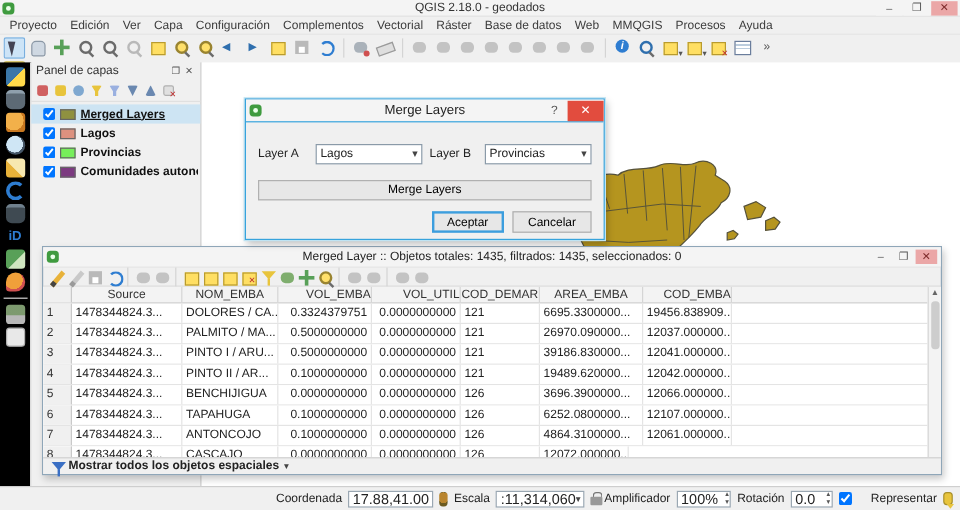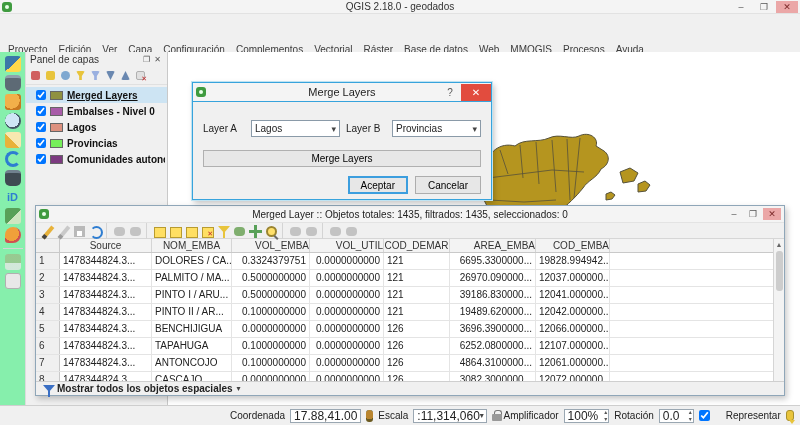--- a/index.html
+++ b/index.html
@@ -9,21 +9,21 @@
   
   .titlebar { height:14px; background:#f4f4f4; border-bottom:1px solid #e2e2e2; display:flex; align-items:center; padding:0 2px; position:relative; }
   .qgis-ico { width:10px; height:10px; border-radius:3px; background:#3f9b3f; position:relative; flex:none; }
   .qgis-ico::after { content:""; position:absolute; left:3px; top:3px; width:4px; height:4px; background:#eaffea; border-radius:50%; }
   .title-text { position:absolute; left:0; right:0; text-align:center; font-size:10px; color:#333; }
   .win-controls { margin-left:auto; display:flex; gap:1px; z-index:2; }
   .win-btn { width:22px; height:12px; display:flex; align-items:center; justify-content:center; font-size:9px; color:#555; background:#f4f4f4; }
   .win-btn.close { background:#eba7a7; color:#7d2b2b; }
 
   
-  .menubar { height:14px; display:flex; align-items:center; gap:11px; padding:0 8px; background:#f0f0f0; color:#3c3c3c; font-size:10px;margin-top:28px; }
+  .menubar { height:14px; display:flex; align-items:center; gap:11px; padding:0 8px; background:#f0f0f0; color:#3c3c3c; font-size:10px; }
   .menubar span { cursor:default; }
 
   
   .tb { display:flex; align-items:center; gap:2px; padding:1px 3px; background:#f0f0f0; }
   .tb1 { height:22px; border-top:1px solid #e5e5e5; }
   .tb2 { height:20px; }
   .sep { width:1px; height:16px; background:#d4d4d4; margin:0 3px; flex:none; }
   .ic { width:18px; height:18px; position:relative; border-radius:2px; flex:none; }
   .ic.active { background:#cde4f7; box-shadow:0 0 0 1px #79aede inset; }
   
@@ -58,21 +58,21 @@
   .funnel.blue::before { border-top-color:#3a6fc4; } .funnel.blue::after { background:#3a6fc4; }
   .ruler::before { content:""; position:absolute; left:2px; top:6px; width:13px; height:6px; background:#dedede; border:1px solid #9a9a9a; transform:rotate(-20deg); }
   .arrowl::before { content:"◀"; position:absolute; left:2px; top:3px; font-size:9px; color:#2f6fae; }
   .arrowr::before { content:"▶"; position:absolute; left:4px; top:3px; font-size:9px; color:#2f6fae; }
   .chevrons { font-size:10px; color:#555; line-height:18px; text-align:center; }
   .mmqgis { background:#f3df7a; border:1px solid #cdb84e; }
   .mmqgis::before { content:""; position:absolute; left:3px; top:6px; width:11px; height:5px; background:#3e8f3e; border-radius:0 4px 0 4px; transform:rotate(-20deg); }
 
   
   .main { position:absolute; top:52px; bottom:20px; left:0; right:0; display:flex; }
-  .side-toolbar { width:26px; background:#86efac; border-right:1px solid #dcdcdc; display:flex; flex-direction:column; align-items:center; gap:3px; padding-top:4px; }
+  .side-toolbar { width:26px; background:#000000; border-right:1px solid #dcdcdc; display:flex; flex-direction:column; align-items:center; gap:3px; padding-top:4px; }
   .sic { width:16px; height:16px; border-radius:3px; flex:none; }
   .sic.python { background:linear-gradient(135deg,#3b77a8 50%,#ffd94a 50%); }
   .sic.db { background:#5d6a75; border-radius:4px 4px 5px 5px; border-top:3px solid #8fa0ad; }
   .sic.orange { background:radial-gradient(circle at 40% 40%, #f2b04a 60%, #c87820 61%); }
   .sic.magglobe { background:radial-gradient(circle at 45% 45%, #cfe6f5 55%, #456 56%); border-radius:50%; }
   .sic.wand { background:linear-gradient(45deg,#e8b23a 45%, #f7e8b0 46%); }
   .sic.bluearrow { border:3px solid #2e7dd1; border-right-color:transparent; border-radius:50%; }
   .sic.db2 { background:#3f4a52; border-radius:4px 4px 5px 5px; border-top:3px solid #70818e; }
   .sic.id { color:#2e7dd1; font-weight:bold; font-size:11px; text-align:center; line-height:16px; }
   .sic.brush { background:linear-gradient(135deg,#58a058 55%, #cfe6c0 56%); }
@@ -103,21 +103,21 @@
   .layer-item input { width:10px; height:10px; flex:none; }
   .swatch { width:13px; height:9px; border:1px solid #666; flex:none; }
   .layer-name { font-size:10px; font-weight:bold; color:#111; white-space:nowrap; overflow:hidden; }
   .layer-item.sel { background:#cde4f3; }
   .layer-item.sel .layer-name { text-decoration:underline; }
 
   
   .canvas { flex:1; background:#fff; position:relative; overflow:hidden; }
 
   
-  .dialog { position:absolute; left:192px; top:82px; width:300px; height:118px; background:#f0f0f0; border:1px solid #37a3dc; box-shadow:0 0 0 1px #bfe3f2, 2px 3px 6px rgba(0,0,0,.25); z-index:30; }
+  .dialog { position:absolute; left:204px; top:82px; width:300px; height:118px; background:#f0f0f0; border:1px solid #37a3dc; box-shadow:0 0 0 1px #bfe3f2, 2px 3px 6px rgba(0,0,0,.25); z-index:30; }
   .dlg-title { height:19px; background:#f4f4f4; border-bottom:1px solid #37a3dc; display:flex; align-items:center; padding:0 0 0 3px; position:relative; }
   .dlg-title .t { position:absolute; left:0; right:0; text-align:center; font-size:11px; color:#222; }
   .dlg-controls { margin-left:auto; display:flex; z-index:2; }
   .dlg-help { width:22px; height:17px; text-align:center; line-height:17px; color:#555; font-size:10px; }
   .dlg-close { width:30px; height:17px; background:#e24c3e; color:#fff; text-align:center; line-height:17px; font-size:10px; }
   .dlg-body { padding:10px 10px 0 10px; }
   .dlg-row { display:flex; align-items:center; gap:6px; margin-top:8px; }
   .dlg-label { font-size:10px; color:#222; width:42px; }
   .combo { flex:1; height:17px; background:#fff; border:1px solid #8a9aa8; display:flex; align-items:center; padding:0 3px; font-size:10px; position:relative; }
   .combo::after { content:"▾"; margin-left:auto; color:#444; font-size:9px; }
@@ -135,21 +135,21 @@
   .attr-tb { height:17px; display:flex; align-items:center; gap:1px; padding:0 3px; border-top:1px solid #e3e3e3; border-bottom:1px solid #d6d6d6; }
   .attr-tb .ic { width:15px; height:15px; }
   .tbl-wrap { flex:1; display:flex; overflow:hidden; background:#fff; }
   .grid { flex:1; overflow:hidden; }
   .grid-header { display:flex; height:14px; background:#f3f3f3; border-bottom:1px solid #c9c9c9; }
   .hcell { font-size:10px; color:#333; text-align:center; border-right:1px solid #d5d5d5; line-height:14px; overflow:hidden; white-space:nowrap; }
   .grid-row { display:flex; height:17px; border-bottom:1px solid #e4e4e4; background:#fff; }
   .cell { font-size:10px; color:#222; line-height:16px; border-right:1px solid #e4e4e4; padding:0 3px; overflow:hidden; white-space:nowrap; }
   .c0 { width:24px; background:#f0f0f0; border-right:1px solid #c9c9c9; color:#333; }
   .c1 { width:92px; } .c2 { width:80px; } .c3 { width:78px; text-align:right; }
-  .c4 { width:74px; text-align:right; } .c5 { width:66px; } .c6 { width:86px; text-align:right; } .c7 { width:74px; text-align:right; }
+  .c4 { width:74px; text-align:right; } .c5 { width:66px; } .c6 { width:86px; } .c7 { width:74px; text-align:right; }
   .vscroll { width:11px; background:#f3f3f3; border-left:1px solid #d5d5d5; display:flex; flex-direction:column; align-items:center; }
   .vscroll .arr { width:11px; height:11px; font-size:7px; color:#666; text-align:center; line-height:11px; }
   .vscroll .thumb { width:7px; height:40px; background:#cdcdcd; border-radius:3px; margin-top:1px; }
   .attr-footer { height:14px; background:#f0f0f0; border-top:1px solid #cfcfcf; display:flex; align-items:center; gap:4px; padding:0 4px; }
   .attr-footer .txt { font-size:10px; color:#222;font-weight:bold; }
   .attr-footer .drop { font-size:8px; color:#444; }
 
   
   .statusbar { position:absolute; left:0; right:0; bottom:0; height:20px; background:#f0f0f0; border-top:1px solid #cfcfcf; display:flex; align-items:center; gap:5px; padding:0 6px 0 230px; font-size:10px; color:#222; }
   .sb-input { height:14px; background:#fff; border:1px solid #9aa7b2; padding:0 3px; display:flex; align-items:center; font-size:12px; }
@@ -273,25 +273,20 @@
       <i class="lp-ic funx"></i>
       <i class="lp-ic exp"></i>
       <i class="lp-ic col"></i>
       <i class="lp-ic rem"></i>
     </div>
     <div class="layer-list">
       <div class="layer-item sel">
         <input type="checkbox" checked="" style="">
         <span class="swatch" style="background: rgb(143, 145, 64);"></span>
         <span class="layer-name">Merged Layers</span>
-      </div>
-      <div class="layer-item">
-        <input type="checkbox" checked="" style="">
-        <span class="swatch" style="background: rgb(168, 92, 168);"></span>
-        <span class="layer-name">Embalses - Nivel 0</span>
       </div>
       <div class="layer-item">
         <input type="checkbox" checked="" style="">
         <span class="swatch" style="background: rgb(221, 145, 127);"></span>
         <span class="layer-name">Lagos</span>
       </div>
       <div class="layer-item">
         <input type="checkbox" checked="" style="">
         <span class="swatch" style="background: rgb(118, 239, 90);"></span>
         <span class="layer-name">Provincias</span>
@@ -399,21 +394,21 @@
       <div>
 
           <div class="grid-row">
             <div class="cell c0">1</div>
             <div class="cell c1">1478344824.3...</div>
             <div class="cell c2">DOLORES / CA...</div>
             <div class="cell c3">0.3324379751</div>
             <div class="cell c4">0.0000000000</div>
             <div class="cell c5">121</div>
             <div class="cell c6">6695.3300000...</div>
-            <div class="cell c7">19828.994942...</div>
+            <div class="cell c7">19456.838909...</div>
           </div>
 
           <div class="grid-row">
             <div class="cell c0">2</div>
             <div class="cell c1">1478344824.3...</div>
             <div class="cell c2">PALMITO / MA...</div>
             <div class="cell c3">0.5000000000</div>
             <div class="cell c4">0.0000000000</div>
             <div class="cell c5">121</div>
             <div class="cell c6">26970.090000...</div>
@@ -475,21 +470,20 @@
             <div class="cell c7">12061.000000...</div>
           </div>
 
           <div class="grid-row">
             <div class="cell c0">8</div>
             <div class="cell c1">1478344824.3...</div>
             <div class="cell c2">CASCAJO</div>
             <div class="cell c3">0.0000000000</div>
             <div class="cell c4">0.0000000000</div>
             <div class="cell c5">126</div>
-            <div class="cell c6">3082.3000000...</div>
             <div class="cell c7">12072.000000...</div>
           </div>
         </div>
     </div>
     <div class="vscroll">
       <div class="arr">▲</div>
       <div class="thumb"></div>
     </div>
   </div>
   <div class="attr-footer">

